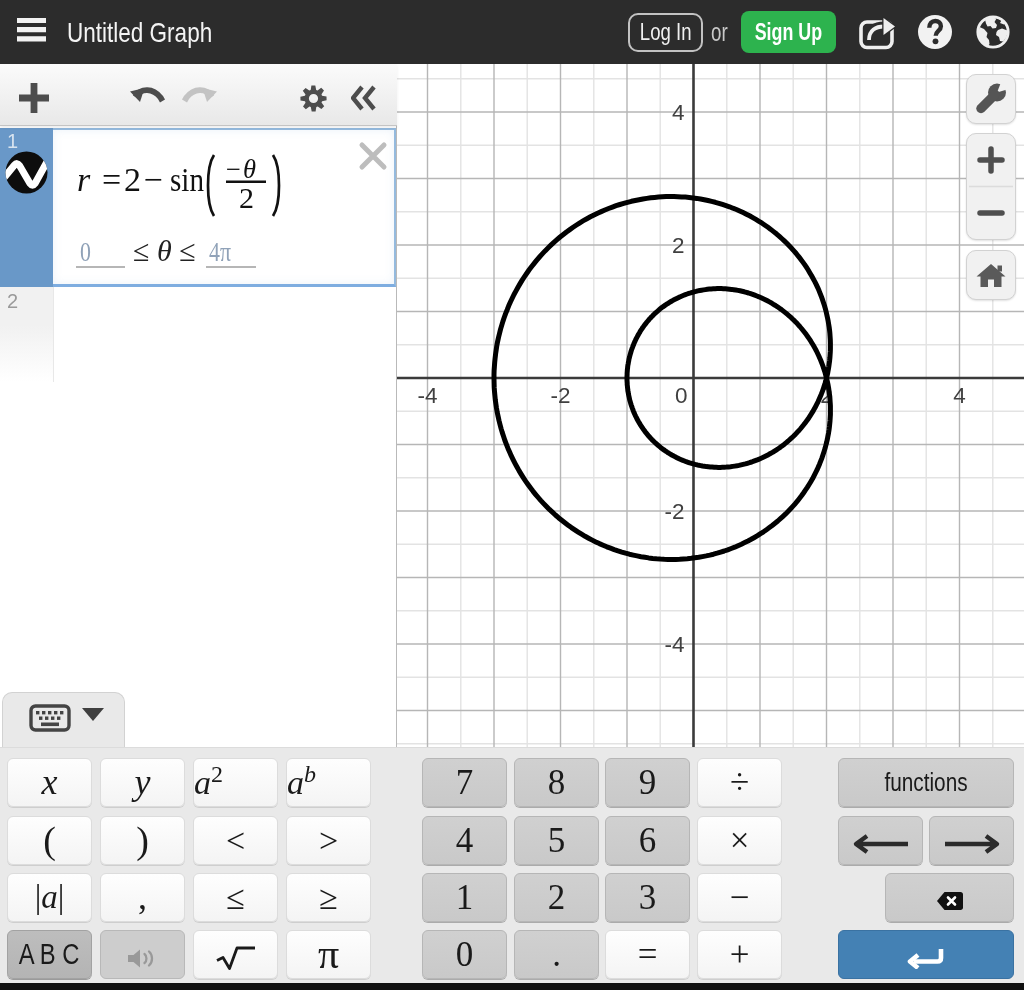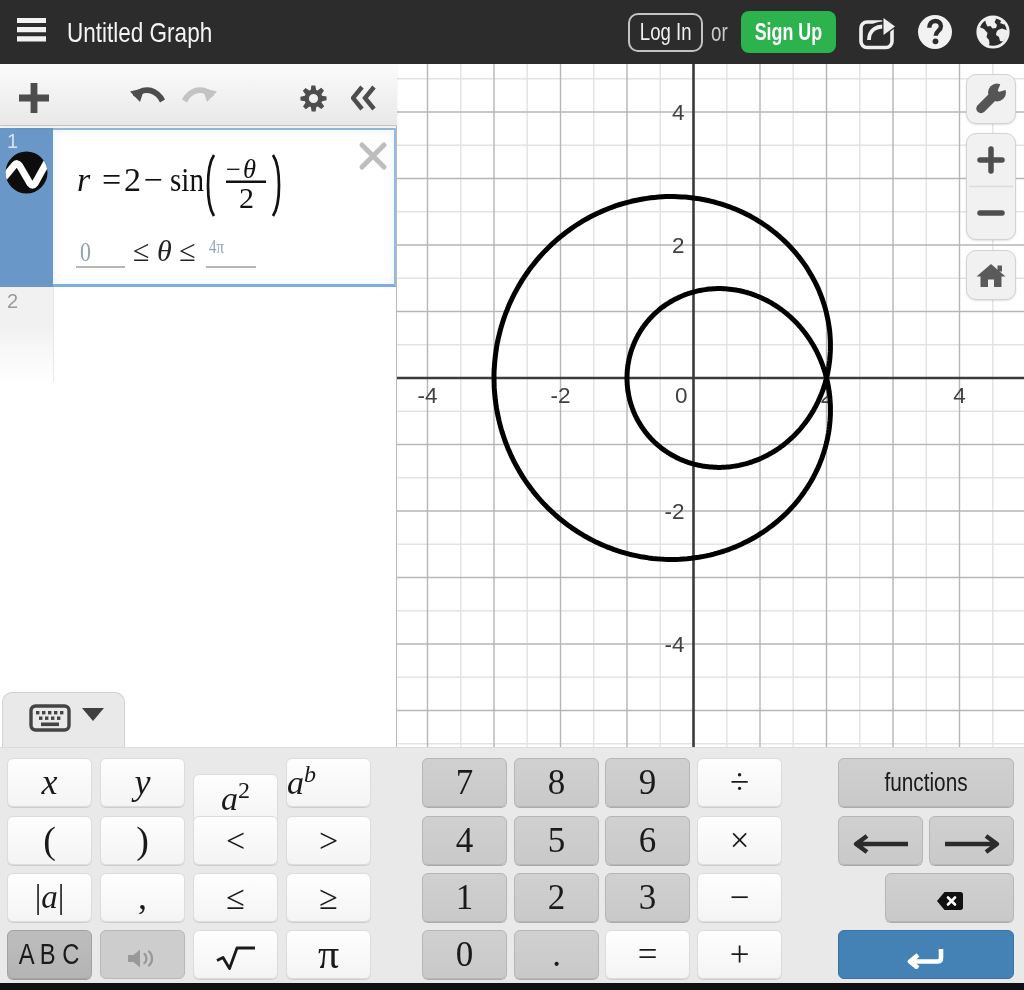--- a/index.html
+++ b/index.html
@@ -96,21 +96,21 @@
 </g>
 <text x="186" y="80" font-size="30">2</text>
 <path d="M173 53.8h40" stroke="#111" stroke-width="2.4"></path>
 </g>
 <path d="M161 27 C153 39 153 76 161 88" fill="none" stroke="#111" stroke-width="2.7"></path>
 <path d="M220 27 C228 39 228 76 220 88" fill="none" stroke="#111" stroke-width="2.7"></path>
 </svg>
  <div style="position:absolute;left:53px;top:100px;width:343px;height:50px;font-family:'Liberation Serif',serif;">
 <div style="position:absolute;left:23px;top:8px;width:49px;font-size:28px;color:#90a2b8;border-bottom:2px solid #b6b6b6;height:30px;"><span style="display:inline-block;transform:scaleX(.78);transform-origin:0 50%;padding-left:5px;margin-top:-3px;">0</span></div>
 <div style="position:absolute;left:80px;top:6px;font-size:30px;color:#222;">≤ <span style="font-style:italic">θ</span> ≤</div>
-<div style="position:absolute;left:153px;top:8px;width:50px;font-size:19px;color:#90a2b8;border-bottom:2px solid #b6b6b6;height:30px;"><span style="display:inline-block;transform:scaleX(.78);transform-origin:0 50%;padding-left:4px;margin-top:-3px;">4π</span></div>
+<div style="position:absolute;left:153px;top:8px;width:50px;font-size:28px;color:#90a2b8;border-bottom:2px solid #b6b6b6;height:30px;"><span style="display:inline-block;transform:scaleX(.78);transform-origin:0 50%;padding-left:4px;margin-top:-3px;">4π</span></div>
 </div>
 </div>
 <div style="position:absolute;left:0;top:159px;width:53px;height:95px;background:linear-gradient(#f1f1f1 40%,rgba(247,247,247,0));border-right:1px solid #e8e8e8;">
  <div style="position:absolute;left:7px;top:3px;font-size:20px;color:#9a9a9a;">2</div>
 </div>
 </div>
 <div style="position:absolute;left:0;top:0;width:1024px;height:64px;background:#2c2c2c;">
 <svg style="position:absolute;left:17px;top:17px;" width="29" height="30" viewBox="0 0 29 30">
 <path d="M0 3.5h29M0 12.7h29M0 21.9h29" stroke="#f2f2f2" stroke-width="5.2"></path>
 </svg>
@@ -153,21 +153,21 @@
         <rect x="28" y="12.5" width="3.4" height="3.4"></rect>
 <rect x="12" y="18.5" width="18" height="3.6"></rect>
 </g>
 </svg>
 <svg style="position:absolute;left:78px;top:13px;" width="24" height="16" viewBox="0 0 24 16">
       <path d="M1 2h22L12 15z" fill="#3f3f3f"></path>
     </svg>
 </div>
 <div style="position:absolute;left:7px;top:758px;width:85px;height:49px;background:linear-gradient(#fefefe,#f4f4f4);border:1px solid #dcdcdc;box-shadow:0 1px 0 #cecece;border-radius:6px;box-sizing:border-box;text-align:center;line-height:47px;font-family:'Liberation Serif',serif;font-size:36px;font-style:italic;color:#1a1a1a;">x</div>
 <div style="position:absolute;left:100px;top:758px;width:85px;height:49px;background:linear-gradient(#fefefe,#f4f4f4);border:1px solid #dcdcdc;box-shadow:0 1px 0 #cecece;border-radius:6px;box-sizing:border-box;text-align:center;line-height:47px;font-family:'Liberation Serif',serif;font-size:36px;font-style:italic;color:#1a1a1a;">y</div>
-<div style="position:absolute;left:193px;top:758px;width:85px;height:49px;background:linear-gradient(#fefefe,#f4f4f4);border:1px solid #dcdcdc;box-shadow:0 1px 0 #cecece;border-radius:6px;box-sizing:border-box;text-align:center;line-height:47px;font-family:'Liberation Serif',serif;font-size:34px;color:#1a1a1a;margin-top:16px;"><i>a</i><sup style="font-size:24px;">2</sup></div>
+<div style="position:absolute;left:193px;top:758px;width:85px;height:49px;background:linear-gradient(#fefefe,#f4f4f4);border:1px solid #dcdcdc;box-shadow:0 1px 0 #cecece;border-radius:6px;box-sizing:border-box;line-height:47px;font-family:'Liberation Serif',serif;font-size:34px;color:#1a1a1a;"><i>a</i><sup style="font-size:24px;">2</sup></div>
 <div style="position:absolute;left:286px;top:758px;width:85px;height:49px;background:linear-gradient(#fefefe,#f4f4f4);border:1px solid #dcdcdc;box-shadow:0 1px 0 #cecece;border-radius:6px;box-sizing:border-box;line-height:47px;font-family:'Liberation Serif',serif;font-size:34px;color:#1a1a1a;"><i>a</i><sup style="font-size:24px;font-style:italic">b</sup></div>
 <div style="position:absolute;left:7px;top:816px;width:85px;height:49px;background:linear-gradient(#fefefe,#f4f4f4);border:1px solid #dcdcdc;box-shadow:0 1px 0 #cecece;border-radius:6px;box-sizing:border-box;text-align:center;line-height:47px;font-family:'Liberation Serif',serif;font-size:38px;color:#1a1a1a;">(</div>
 <div style="position:absolute;left:100px;top:816px;width:85px;height:49px;background:linear-gradient(#fefefe,#f4f4f4);border:1px solid #dcdcdc;box-shadow:0 1px 0 #cecece;border-radius:6px;box-sizing:border-box;text-align:center;line-height:47px;font-family:'Liberation Serif',serif;font-size:38px;color:#1a1a1a;">)</div>
 <div style="position:absolute;left:193px;top:816px;width:85px;height:49px;background:linear-gradient(#fefefe,#f4f4f4);border:1px solid #dcdcdc;box-shadow:0 1px 0 #cecece;border-radius:6px;box-sizing:border-box;text-align:center;line-height:47px;font-family:'Liberation Serif',serif;font-size:34px;color:#1a1a1a;">&lt;</div>
 <div style="position:absolute;left:286px;top:816px;width:85px;height:49px;background:linear-gradient(#fefefe,#f4f4f4);border:1px solid #dcdcdc;box-shadow:0 1px 0 #cecece;border-radius:6px;box-sizing:border-box;text-align:center;line-height:47px;font-family:'Liberation Serif',serif;font-size:34px;color:#1a1a1a;">&gt;</div>
 <div style="position:absolute;left:7px;top:873px;width:85px;height:49px;background:linear-gradient(#fefefe,#f4f4f4);border:1px solid #dcdcdc;box-shadow:0 1px 0 #cecece;border-radius:6px;box-sizing:border-box;text-align:center;line-height:47px;font-family:'Liberation Serif',serif;font-size:33px;color:#1a1a1a;">|<i>a</i>|</div>
 <div style="position:absolute;left:100px;top:873px;width:85px;height:49px;background:linear-gradient(#fefefe,#f4f4f4);border:1px solid #dcdcdc;box-shadow:0 1px 0 #cecece;border-radius:6px;box-sizing:border-box;text-align:center;line-height:47px;font-family:'Liberation Serif',serif;font-size:36px;color:#1a1a1a;">,</div>
 <div style="position:absolute;left:193px;top:873px;width:85px;height:49px;background:linear-gradient(#fefefe,#f4f4f4);border:1px solid #dcdcdc;box-shadow:0 1px 0 #cecece;border-radius:6px;box-sizing:border-box;text-align:center;line-height:47px;font-family:'Liberation Serif',serif;font-size:34px;color:#1a1a1a;">≤</div>
 <div style="position:absolute;left:286px;top:873px;width:85px;height:49px;background:linear-gradient(#fefefe,#f4f4f4);border:1px solid #dcdcdc;box-shadow:0 1px 0 #cecece;border-radius:6px;box-sizing:border-box;text-align:center;line-height:47px;font-family:'Liberation Serif',serif;font-size:34px;color:#1a1a1a;">≥</div>
 <div style="position:absolute;left:7px;top:930px;width:85px;height:49px;background:linear-gradient(#bdbdbd,#b4b4b4);border:1px solid #a2a2a2;box-shadow:0 1px 0 #9a9a9a;border-radius:6px;box-sizing:border-box;text-align:center;line-height:47px;font-family:'Liberation Sans',sans-serif;font-size:29px;color:#1a1a1a;"><span style="display:inline-block;transform:scaleX(.82);transform-origin:50% 50%;">A B C</span></div>

